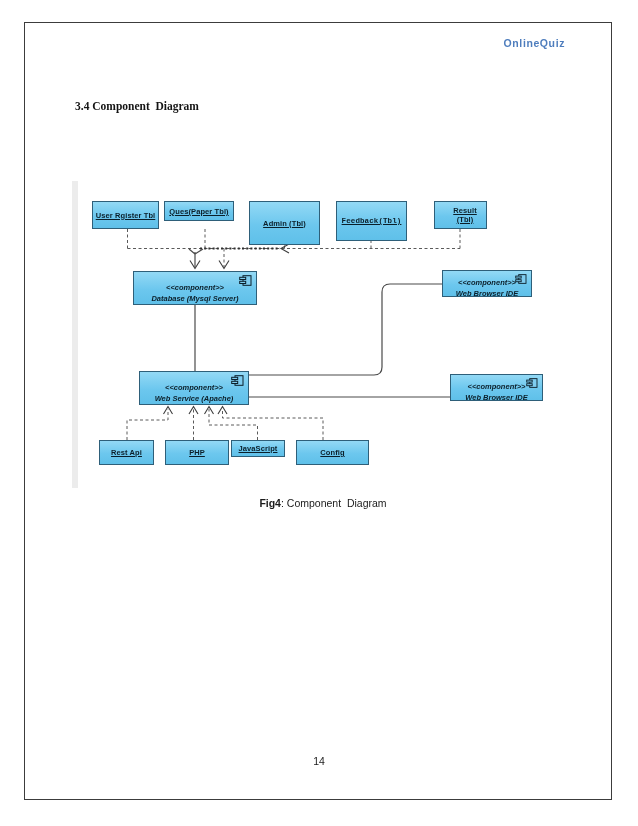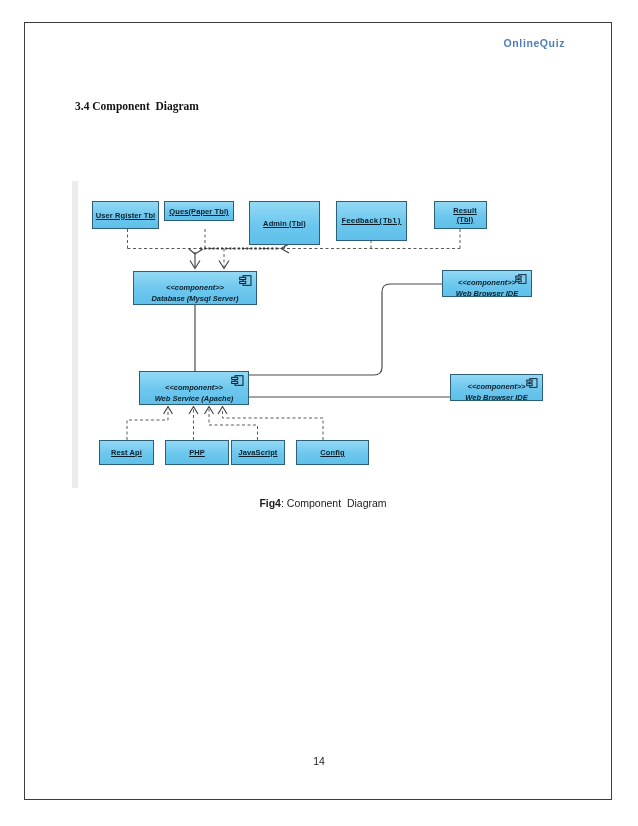--- a/index.html
+++ b/index.html
@@ -151,21 +151,21 @@
     <span class="stereotype">&lt;&lt;component&gt;&gt;</span>
     <span>Web Browser IDE</span>
   </div>
 
   <div class="node mod" style="left:99px;top:440px;width:55px;height:25px;">
     <span>Rest Api</span>
   </div>
   <div class="node mod" style="left:165px;top:440px;width:64px;height:25px;">
     <span>PHP</span>
   </div>
-  <div class="node mod" style="left:231px;top:440px;width:54px;height:25px;">
+  <div class="node mod" style="left:231px;top:440px;width:54px;height:17px;">
     <span>JavaScript</span>
   </div>
   <div class="node mod" style="left:296px;top:440px;width:73px;height:25px;">
     <span>Config</span>
   </div>
 
   <div class="caption"><b>Fig4</b><span>: Component  Diagram</span></div>
 
   <div class="page-number">14</div>
 </div>

